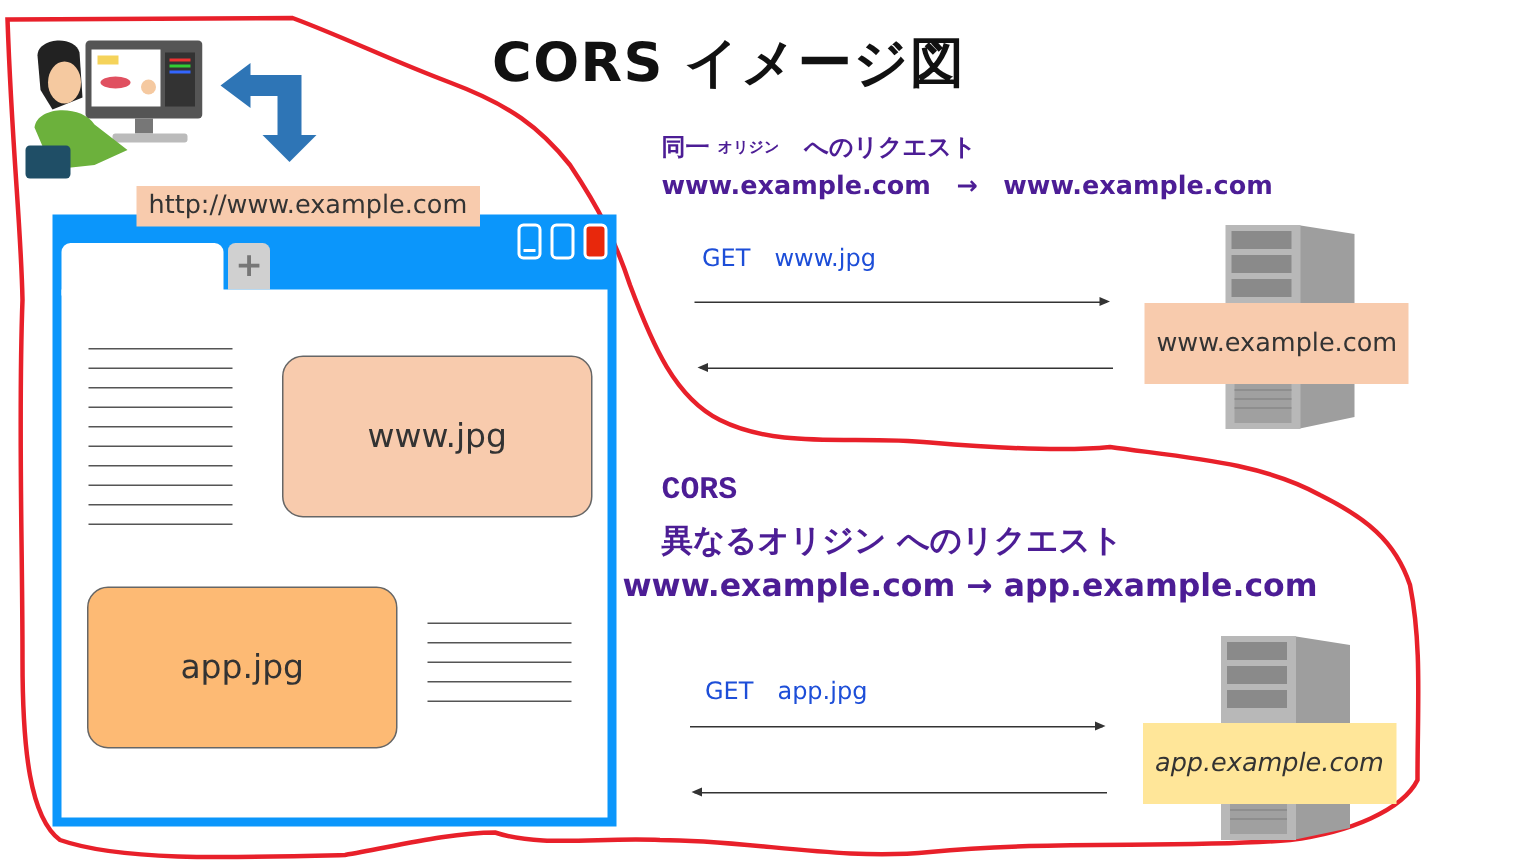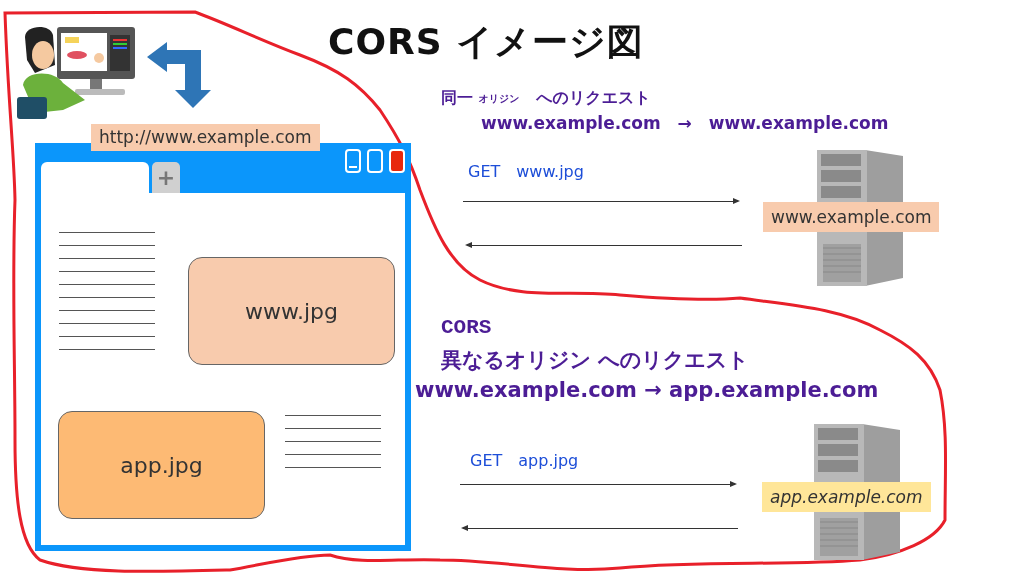--- a/index.html
+++ b/index.html
@@ -3,35 +3,35 @@
 <meta charset="utf-8">
 <style>
   html, body { margin:0; padding:0; }
   body { width:1024px; height:576px; position:relative; overflow:hidden; background:#ffffff;
          font-family:"DejaVu Sans", "Liberation Sans", sans-serif; color:#222; }
   .abs { position:absolute; }
   #outline { position:absolute; left:0; top:0; width:1024px; height:576px; pointer-events:none; }
   .title { left:328px; top:18px; font-size:36px; font-weight:700; color:#111; letter-spacing:1px; }
   .sect-head { font-weight:bold; color:#4c1d95; white-space:nowrap; }
   .small-kana { font-size:10px; font-weight:bold; vertical-align:middle; }
-  .label-box { background:#f8cbad; padding:5px 8px; font-size:17px; color:#333; white-space:nowrap; }
+  .label-box { background:#f8cbad; padding:17px 8px; font-size:17px; color:#333; white-space:nowrap; }
   .label-box.yellow { background:#ffe699; }
   .req-label { font-size:16px; color:#1d4ed8; white-space:nowrap; }
   .arrow { position:absolute; height:1px; background:#333; }
   .arrow.right::after { content:""; position:absolute; right:-2px; top:-3px; border-left:7px solid #333; border-top:3.5px solid transparent; border-bottom:3.5px solid transparent; }
   .arrow.left::before { content:""; position:absolute; left:-2px; top:-3px; border-right:7px solid #333; border-top:3.5px solid transparent; border-bottom:3.5px solid transparent; }
   .browser { left:35px; top:143px; width:376px; height:408px; background:#0b96fb; }
   .browser-body { position:absolute; left:6px; top:50px; width:364px; height:352px; background:#fff; }
   .tab-active { position:absolute; left:6px; top:19px; width:108px; height:35px; background:#fff; border-radius:6px 6px 0 0; }
   .tab-new { position:absolute; left:117px; top:19px; width:28px; height:31px; background:#d0d0d0; border-radius:5px 5px 0 0; color:#777; font-size:22px; font-weight:bold; text-align:center; line-height:31px; }
   .winbtn { position:absolute; top:6px; width:16px; height:24px; border:2px solid #fff; border-radius:4px; box-sizing:border-box; }
   .winbtn.close { background:#e8280c; border-color:#fff; }
   .lines { position:absolute; }
   .lines div { height:1px; background:#555; margin-bottom:12px; }
-  .img-box { position:absolute; border:1px solid #666; border-radius:14px; display:flex; align-items:center; justify-content:center; font-size:22px; color:#333;margin-top:20px; }
+  .img-box { position:absolute; border:1px solid #666; border-radius:14px; display:flex; align-items:center; justify-content:center; font-size:22px; color:#333; }
   .server { position:absolute; }
 </style>
 </head>
 <body>
 
 <svg id="outline" viewBox="0 0 1024 576">
   <path d="M5,13 L195,12 C230,25 260,40 300,55 C340,70 360,85 380,110 C400,140 410,160 420,190 C435,230 450,265 480,280 C520,300 570,290 620,295 C680,300 720,300 740,298 C790,305 840,308 880,330 C910,345 930,360 940,390 C948,430 945,470 945,520 C935,540 900,555 860,560 C790,566 700,560 620,568 C560,574 500,560 440,560 C400,558 360,565 330,555 C300,555 260,565 230,570 C150,572 80,574 40,560 C20,545 15,500 15,440 C15,360 12,280 15,200 C14,150 8,100 5,13 Z" fill="none" stroke="#e8202a" stroke-width="3"></path>
 </svg>
 
 <div class="abs title">CORS イメージ図</div>
@@ -95,21 +95,21 @@
   </div>
 </div>
 
 <div class="abs label-box" style="left:91px;top:124px;padding:3px 8px 4px;">http://www.example.com</div>
 
 <div class="abs sect-head" style="left:441px;top:88px;font-size:16px;">
   <span>同一</span>
   <span class="small-kana">オリジン</span>
   &nbsp;&nbsp;<span>へのリクエスト</span>
 </div>
-<div class="abs sect-head" style="left:441px;top:112px;font-size:17px;margin-left:40px;">www.example.com　→　www.example.com</div>
+<div class="abs sect-head" style="left:441px;top:112px;font-size:17px;">www.example.com　→　www.example.com</div>
 
 <div class="abs req-label" style="left:468px;top:162px;">GET　www.jpg</div>
 <div class="arrow right" style="left:463px;top:201px;width:275px;"></div>
 <div class="arrow left" style="left:467px;top:245px;width:275px;"></div>
 
 <svg class="server" style="left:815px;top:148px;" width="90" height="140" viewBox="0 0 90 140">
   <path d="M50,2 L88,8 L88,130 L50,138 Z" fill="#9e9e9e"></path>
   <rect x="2" y="2" width="50" height="136" fill="#b8b8b8"></rect>
   <rect x="6" y="6" width="40" height="12" fill="#8a8a8a"></rect>
     <rect x="6" y="22" width="40" height="12" fill="#8a8a8a"></rect>

